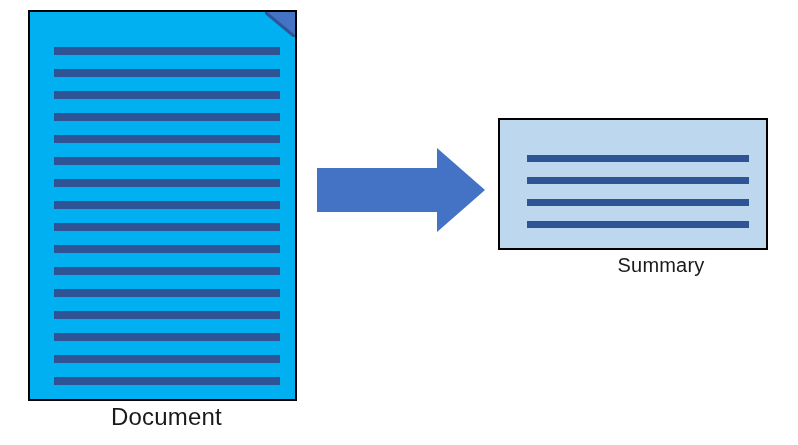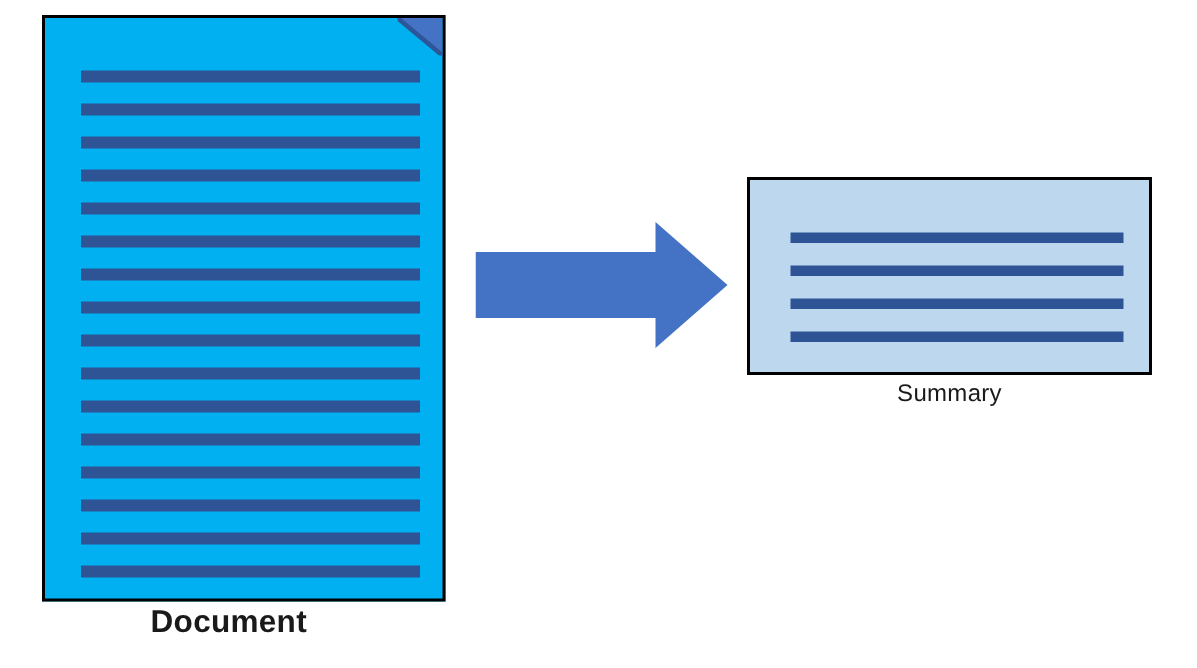--- a/index.html
+++ b/index.html
@@ -51,31 +51,30 @@
     height: 84px;
     display: block;
   }
   .shape-label {
     position: absolute;
     text-align: center;
     color: #1a1a1a;
     letter-spacing: 0.2px;
   }
   .document-label {
-    left: 18px;
+    left: 32px;
     top: 403px;
     width: 269px;
-    font-size: 21px;
-    font-weight: bold;
+    font-size: 24px;
   }
   .summary-label {
-    left: 498px;
+    left: 526px;
     top: 254px;
     width: 270px;
-    font-size: 16px;
+    font-size: 20px;
   }
 </style>
 </head>
 <body>
 
 <div class="canvas">
 
   <div class="shape document-shape" style="background: rgb(0, 176, 240);">
     <svg class="fold-corner" viewBox="0 0 30 25" preserveAspectRatio="none">
       <polygon points="0,0 30,0 30,25" fill="#4472C4"></polygon>

